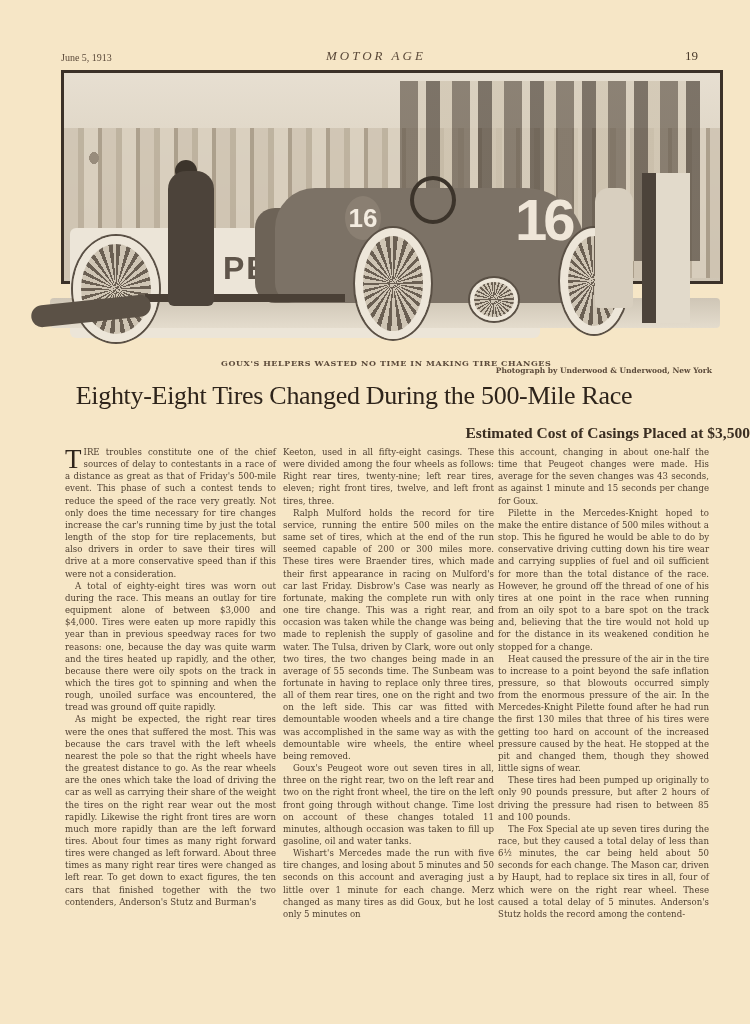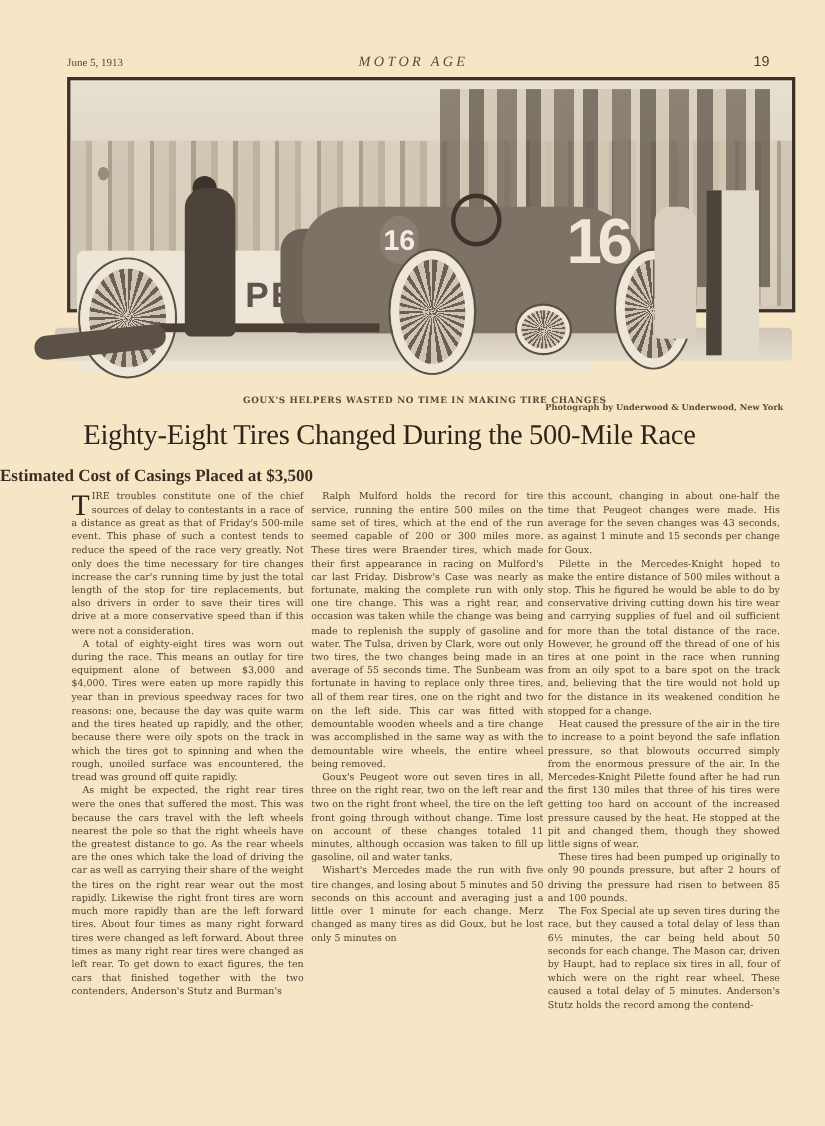--- a/index.html
+++ b/index.html
@@ -7,21 +7,21 @@
     width: 750px; height: 1024px; overflow: hidden;
     background: #f6e6c6;
     font-family: "DejaVu Serif", "Liberation Serif", serif;
     color: #4a3b2c;
     position: relative;
   }
   .page { position: absolute; inset: 0; }
   .running-head { position: absolute; top: 48px; left: 0; width: 750px; height: 20px; }
   .rh-date { position: absolute; left: 61px; top: 4px; font-family: "Liberation Serif", serif; font-size: 10px; color: #5b4a3a; }
   .rh-title { position: absolute; left: 326px; top: 0; font-family: Liberation Serif, serif; font-style: italic; font-size: 13px; letter-spacing: 3px; color: #5b4a3a; }
-  .rh-page { position: absolute; left: 685px; top: 0; font-family: Liberation Sans, sans-serif; font-size: 13px; color: #4a3b2c; }
+  .rh-page { position: absolute; left: 685px; top: 0; font-family: Liberation Serif, serif; font-size: 13px; color: #4a3b2c; }
 
   .photo {
     position: absolute; left: 25px; top: 68px; width: 690px; height: 275px;
   }
   .photo-frame {
     position: absolute; left: 36px; top: 2px; width: 656px; height: 208px;
     border: 3px solid #3b3128;
     background: linear-gradient(180deg, #e7dfd1 0%, #ddd4c4 45%, #cfc5b4 100%);
     overflow: hidden;
   }
@@ -52,21 +52,21 @@
   .man2 { position: absolute; left: 6px; top: 232px; width: 120px; height: 22px; background: #5b5146; border-radius: 12px; transform: rotate(-6deg); }
   .man3 { position: absolute; left: 617px; top: 105px; width: 34px; height: 150px; background: #e2dacb; border-left: 14px solid #4c433a; }
   .man4 { position: absolute; left: 570px; top: 120px; width: 38px; height: 120px; background: #d8cfbf; border-radius: 14px 14px 4px 4px; }
   .ground { position: absolute; left: 25px; top: 230px; width: 670px; height: 30px; background: linear-gradient(180deg, #cfc6b6, #e4dccd); border-radius: 4px; }
   .jack { position: absolute; left: 120px; top: 226px; width: 200px; height: 8px; background: #4a4036; }
 
   .credit { position: absolute; left: 0; top: 354px; width: 712px; text-align: right; font-family: "DejaVu Serif", serif; font-size: 7.5px; font-weight: bold; color: #5b4a3a; margin-top: 12px; }
   .caption { position: absolute; left: 221px; top: 358px; font-family: "DejaVu Serif", serif; font-size: 8px; font-weight: bold; letter-spacing: 0.6px; color: #5b4a3a; }
 
   .headline { position: absolute; left: 0; top: 381px; width: 708px; text-align: center; font-family: "Liberation Serif", serif; font-size: 26px; color: #2e241b; letter-spacing: -0.3px; }
-  .subhead { position: absolute; left: 0; top: 424px; width: 750px; text-align: left; font-family: "Liberation Serif", serif; font-size: 15.5px; font-weight: bold; color: #3a2e22; }
+  .subhead { position: absolute; left: 0; top: 424px; width: 750px; text-align: right; font-family: "Liberation Serif", serif; font-size: 15.5px; font-weight: bold; color: #3a2e22; }
 
   .columns { position: absolute; top: 446px; left: 60px; width: 660px; height: 560px; }
   .col { position: absolute; top: 0; width: 211px; font-family: "DejaVu Serif", serif; font-size: 8.6px; line-height: 12.15px; color: #4e3f30; text-align: justify; }
   .col p { margin: 0; text-indent: 10px; }
   .col p.noindent { text-indent: 0; }
   .col1 { left: 5px; }
   .col2 { left: 223px; }
   .col3 { left: 438px; }
   .dropcap { float: left; font-family: "Liberation Serif", serif; font-size: 27px; line-height: 22px; margin: 2px 2px 0 0; color: #2e241b; }
   .col p.first { text-indent: 0; }
@@ -113,20 +113,21 @@
   <h1 class="headline" style="margin:0;font-weight:normal;">Eighty-Eight Tires Changed During the 500-Mile Race</h1>
   <h2 class="subhead" style="margin:0;">Estimated Cost of Casings Placed at $3,500</h2>
 
   <div class="columns">
     <div class="col col1">
       <p class="first"><span class="dropcap">T</span><span>IRE troubles constitute one of the chief sources of delay to contestants in a race of a distance as great as that of Friday's 500-mile event. This phase of such a contest tends to reduce the speed of the race very greatly. Not only does the time necessary for tire changes increase the car's running time by just the total length of the stop for tire replacements, but also drivers in order to save their tires will drive at a more conservative speed than if this were not a consideration.</span></p>
       <p>A total of eighty-eight tires was worn out during the race. This means an outlay for tire equipment alone of between $3,000 and $4,000. Tires were eaten up more rapidly this year than in previous speedway races for two reasons: one, because the day was quite warm and the tires heated up rapidly, and the other, because there were oily spots on the track in which the tires got to spinning and when the rough, unoiled surface was encountered, the tread was ground off quite rapidly.</p>
       <p>As might be expected, the right rear tires were the ones that suffered the most. This was because the cars travel with the left wheels nearest the pole so that the right wheels have the greatest distance to go. As the rear wheels are the ones which take the load of driving the car as well as carrying their share of the weight the tires on the right rear wear out the most rapidly. Likewise the right front tires are worn much more rapidly than are the left forward tires. About four times as many right forward tires were changed as left forward. About three times as many right rear tires were changed as left rear. To get down to exact figures, the ten cars that finished together with the two contenders, Anderson's Stutz and Burman's</p>
     </div>
     <div class="col col2">
+      <p class="noindent">Keeton, used in all fifty-eight casings. These were divided among the four wheels as follows: Right rear tires, twenty-nine; left rear tires, eleven; right front tires, twelve, and left front tires, three.</p>
       <p>Ralph Mulford holds the record for tire service, running the entire 500 miles on the same set of tires, which at the end of the run seemed capable of 200 or 300 miles more. These tires were Braender tires, which made their first appearance in racing on Mulford's car last Friday. Disbrow's Case was nearly as fortunate, making the complete run with only one tire change. This was a right rear, and occasion was taken while the change was being made to replenish the supply of gasoline and water. The Tulsa, driven by Clark, wore out only two tires, the two changes being made in an average of 55 seconds time. The Sunbeam was fortunate in having to replace only three tires, all of them rear tires, one on the right and two on the left side. This car was fitted with demountable wooden wheels and a tire change was accomplished in the same way as with the demountable wire wheels, the entire wheel being removed.</p>
       <p>Goux's Peugeot wore out seven tires in all, three on the right rear, two on the left rear and two on the right front wheel, the tire on the left front going through without change. Time lost on account of these changes totaled 11 minutes, although occasion was taken to fill up gasoline, oil and water tanks.</p>
       <p>Wishart's Mercedes made the run with five tire changes, and losing about 5 minutes and 50 seconds on this account and averaging just a little over 1 minute for each change. Merz changed as many tires as did Goux, but he lost only 5 minutes on</p>
     </div>
     <div class="col col3">
       <p class="noindent">this account, changing in about one-half the time that Peugeot changes were made. His average for the seven changes was 43 seconds, as against 1 minute and 15 seconds per change for Goux.</p>
       <p>Pilette in the Mercedes-Knight hoped to make the entire distance of 500 miles without a stop. This he figured he would be able to do by conservative driving cutting down his tire wear and carrying supplies of fuel and oil sufficient for more than the total distance of the race. However, he ground off the thread of one of his tires at one point in the race when running from an oily spot to a bare spot on the track and, believing that the tire would not hold up for the distance in its weakened condition he stopped for a change.</p>
       <p>Heat caused the pressure of the air in the tire to increase to a point beyond the safe inflation pressure, so that blowouts occurred simply from the enormous pressure of the air. In the Mercedes-Knight Pilette found after he had run the first 130 miles that three of his tires were getting too hard on account of the increased pressure caused by the heat. He stopped at the pit and changed them, though they showed little signs of wear.</p>
       <p>These tires had been pumped up originally to only 90 pounds pressure, but after 2 hours of driving the pressure had risen to between 85 and 100 pounds.</p>
       <p>The Fox Special ate up seven tires during the race, but they caused a total delay of less than 6½ minutes, the car being held about 50 seconds for each change. The Mason car, driven by Haupt, had to replace six tires in all, four of which were on the right rear wheel. These caused a total delay of 5 minutes. Anderson's Stutz holds the record among the contend-</p>

